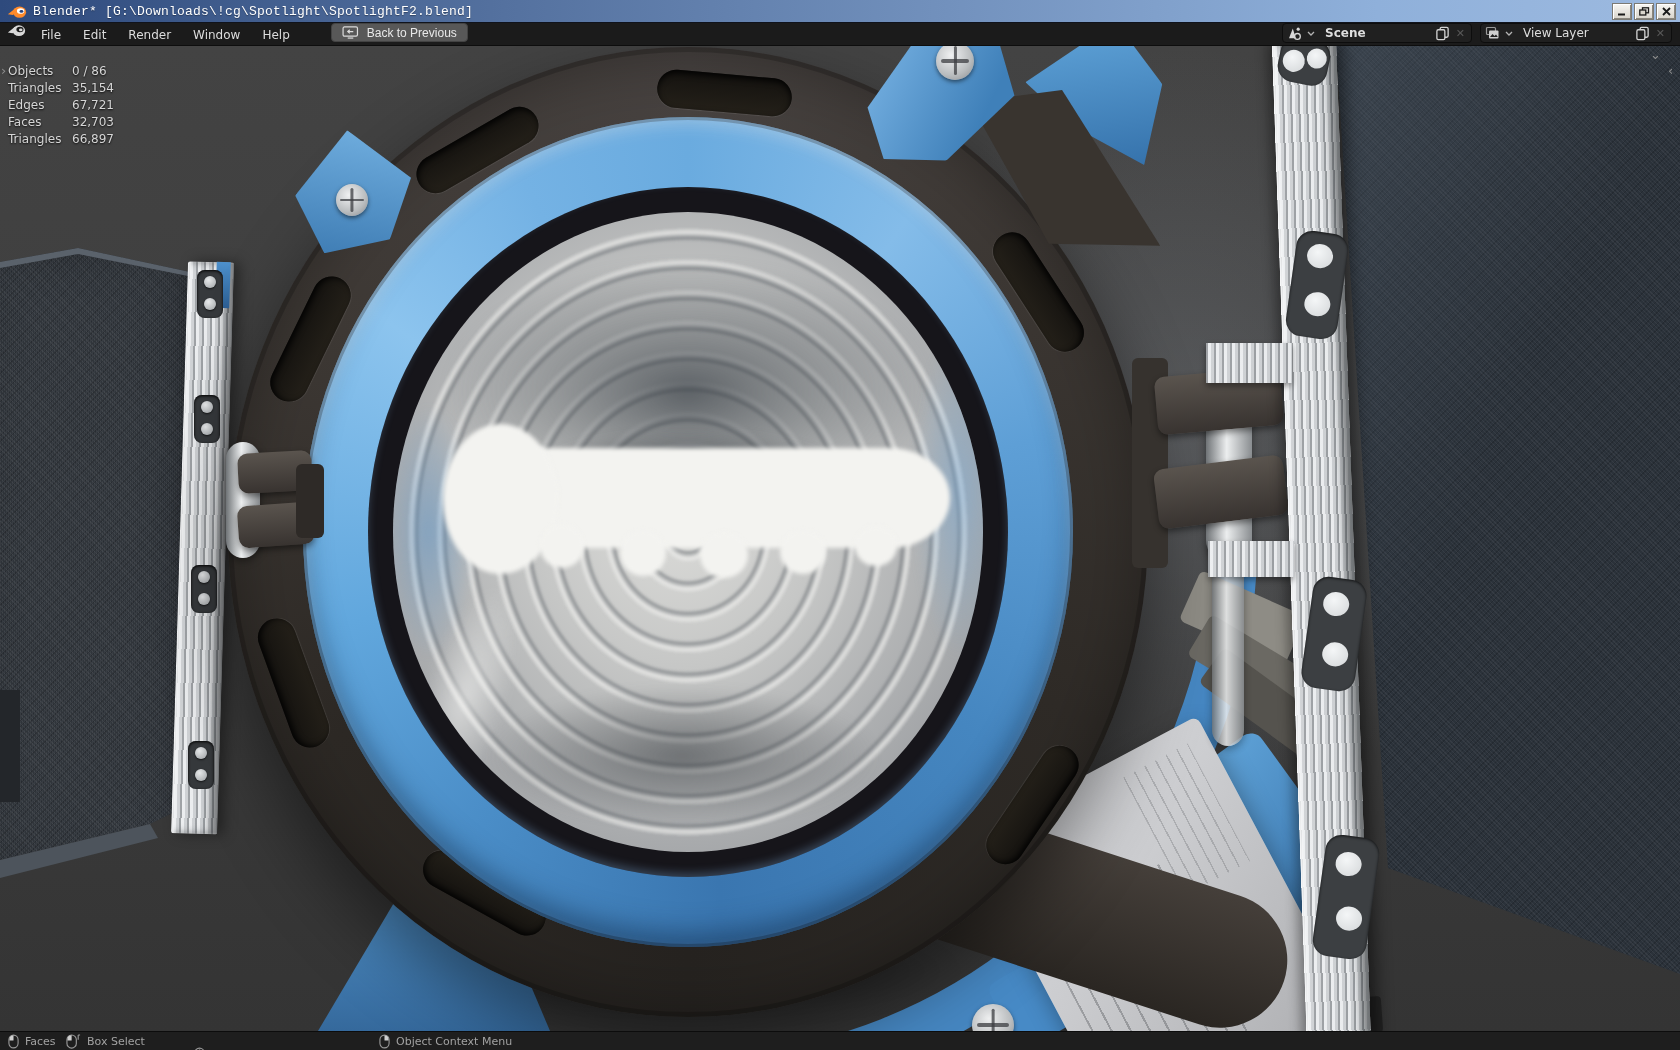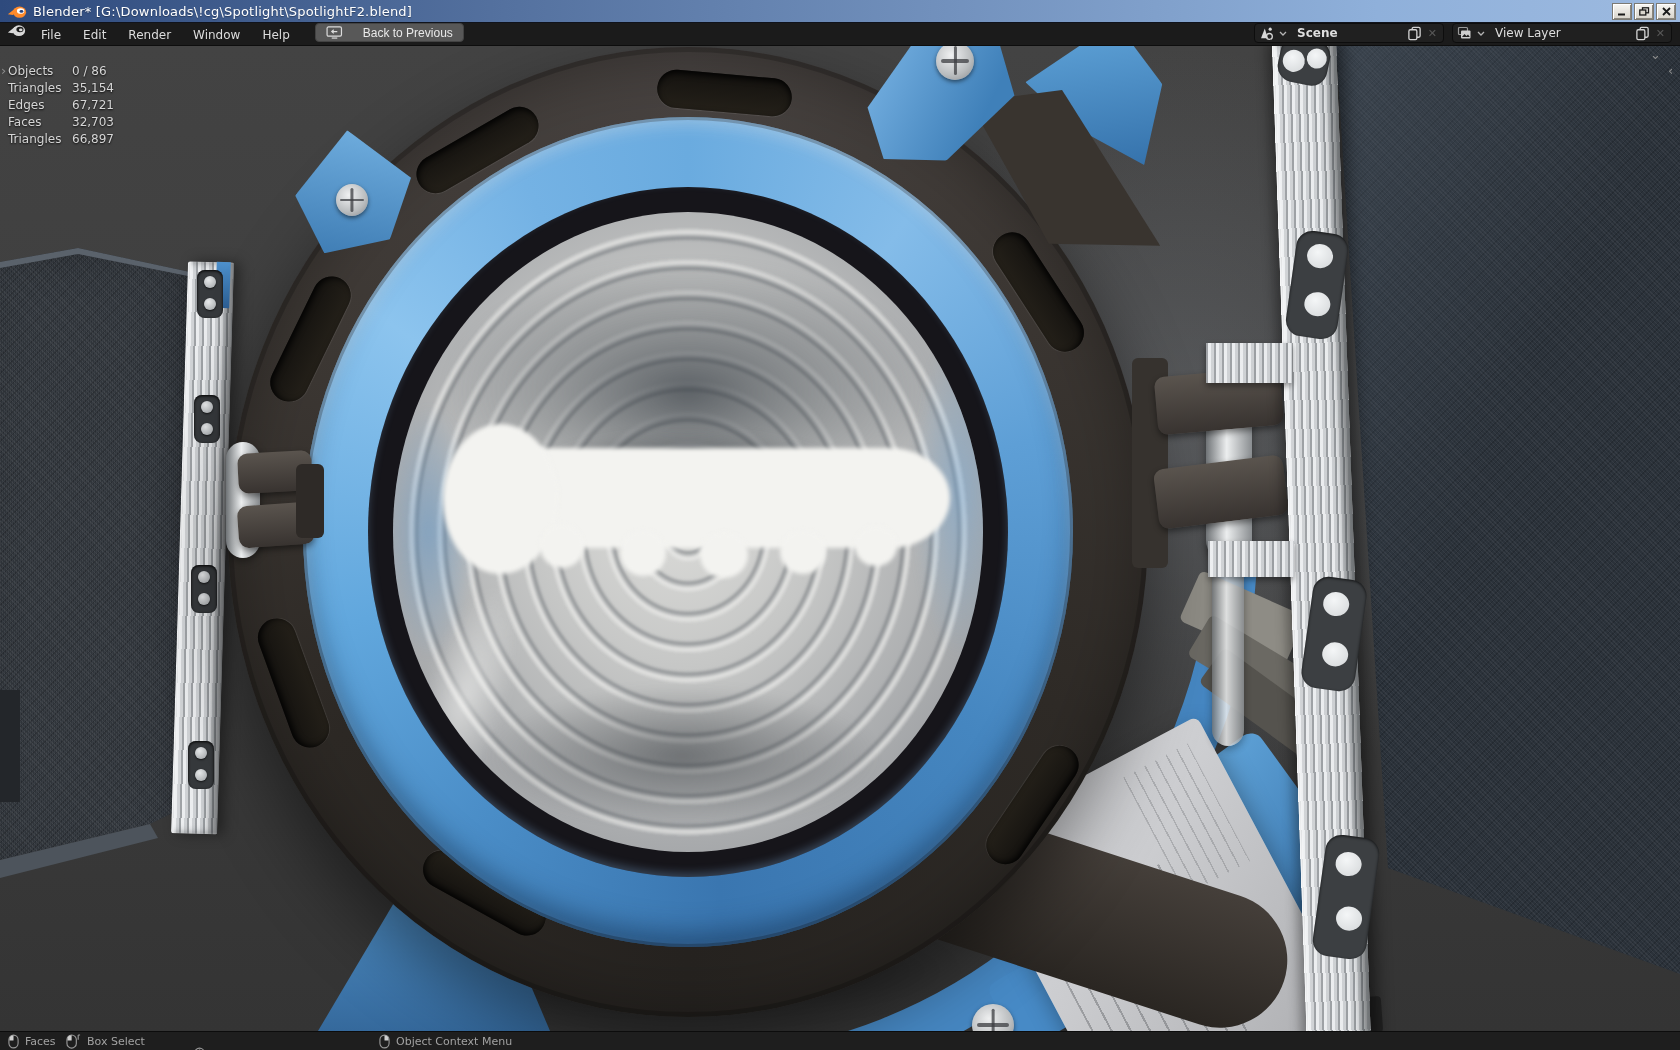--- a/index.html
+++ b/index.html
@@ -7,31 +7,31 @@
   .app {
     position:relative; width:1680px; height:1050px; overflow:hidden;
     font-family:"DejaVu Sans","Liberation Sans",sans-serif;
     -webkit-font-smoothing:antialiased; user-select:none;
   }
   
   .titlebar{position:absolute;left:0;top:0;width:1680px;height:23px;
     background:linear-gradient(90deg,#2e4a7d 0%,#54719f 30%,#8fb0da 82%,#9dbae0 100%);
     display:flex;align-items:center;border-bottom:1px solid #10131c;}
   .titlebar .logo{margin:0 6px 0 7px;display:flex;}
-  .title-text{color:#fff;font-size:13px;letter-spacing:.2px;text-shadow:0 1px 1px rgba(0,0,0,.35);}
+  .title-text{color:#fff;font-size:13px;letter-spacing:.2px;text-shadow:0 1px 1px rgba(0,0,0,.35);font-family:Liberation Mono, monospace;}
   .winbtns{position:absolute;right:4px;top:3px;display:flex;gap:2px;}
   .winbtn{width:20px;height:17px;background:linear-gradient(180deg,#f7f6f3,#d7d3ca);
     border:1px solid #7c7a74;box-shadow:inset 1px 1px 0 #fff,inset -1px -1px 0 #8a867e;
     display:flex;align-items:center;justify-content:center;padding:0;cursor:pointer;}
   
   .menubar{position:absolute;left:0;top:23px;width:1680px;height:23px;background:#1b1b1b;
     border-bottom:1px solid #0d0d0d;display:flex;align-items:flex-start;color:#dcdcdc;font-size:12px;}
   .menubar .logo{margin:0 4px 0 7px;display:flex;}
   .menu-item{padding:0 11px;height:23px;display:flex;align-items:center;cursor:default;}
-  .back-btn{margin-left:14px;height:19px;display:flex;align-items:center;gap:20px;padding:0 10px;
+  .back-btn{margin-left:30px;height:19px;display:flex;align-items:center;gap:8px;padding:0 10px;
     background:#585858;border:1px solid #434343;border-radius:4px;color:#e9e9e9;font-size:12px;cursor:pointer;}
   .mb-right{margin-left:auto;display:flex;align-items:center;gap:8px;margin-right:8px;}
   .selector{height:20px;background:#202020;border:1px solid #0d0d0d;border-radius:4px;
     display:flex;align-items:center;padding:0 4px;gap:4px;color:#dedede;font-size:12px;}
   .selector .sel-text{flex:1;padding-left:6px;}
   .sel-chip{display:flex;align-items:center;gap:5px;}
   .x-icon{color:#585858;font-size:11px;line-height:1;padding:0 2px;cursor:pointer;}
   
   .statusbar{position:absolute;left:0;top:1031px;width:1680px;height:19px;background:#1e1e1e;
     border-top:1px solid #0c0c0c;color:#a2a2a2;font-size:11px;}
@@ -159,21 +159,21 @@
             <path d="M1 1 L4 4 L7 1" stroke="#b4b4b4" stroke-width="1.3" fill="none"></path>
           </svg>
         </span>
         <span class="sel-text">Scene</span>
         <svg width="15" height="15" viewBox="0 0 16 16">
           <rect x="5.5" y="1.5" width="8.5" height="10.5" rx="1.5" fill="none" stroke="#d2d2d2" stroke-width="1.4"></rect>
           <rect x="2" y="4" width="8.5" height="10.5" rx="1.5" fill="#202020" stroke="#d2d2d2" stroke-width="1.4"></rect>
         </svg>
         <span class="x-icon">✕</span>
       </div>
-      <div class="selector" style="width:220px;">
+      <div class="selector" style="width:192px;">
         <span class="sel-chip">
           <svg width="15" height="15" viewBox="0 0 15 15">
             <rect x="1.5" y="1.5" width="9" height="7" rx="1" fill="none" stroke="#cfcfcf" stroke-width="1.2" opacity=".7"></rect>
             <rect x="4" y="4.6" width="9.5" height="8" rx="1" fill="#cfcfcf"></rect>
             <path d="M5 11 L7.5 8 L9.5 10 L11 8.6 L12.8 11 Z" fill="#202020"></path>
           </svg>
           <svg width="8" height="5" viewBox="0 0 8 5">
             <path d="M1 1 L4 4 L7 1" stroke="#b4b4b4" stroke-width="1.3" fill="none"></path>
           </svg>
         </span>

